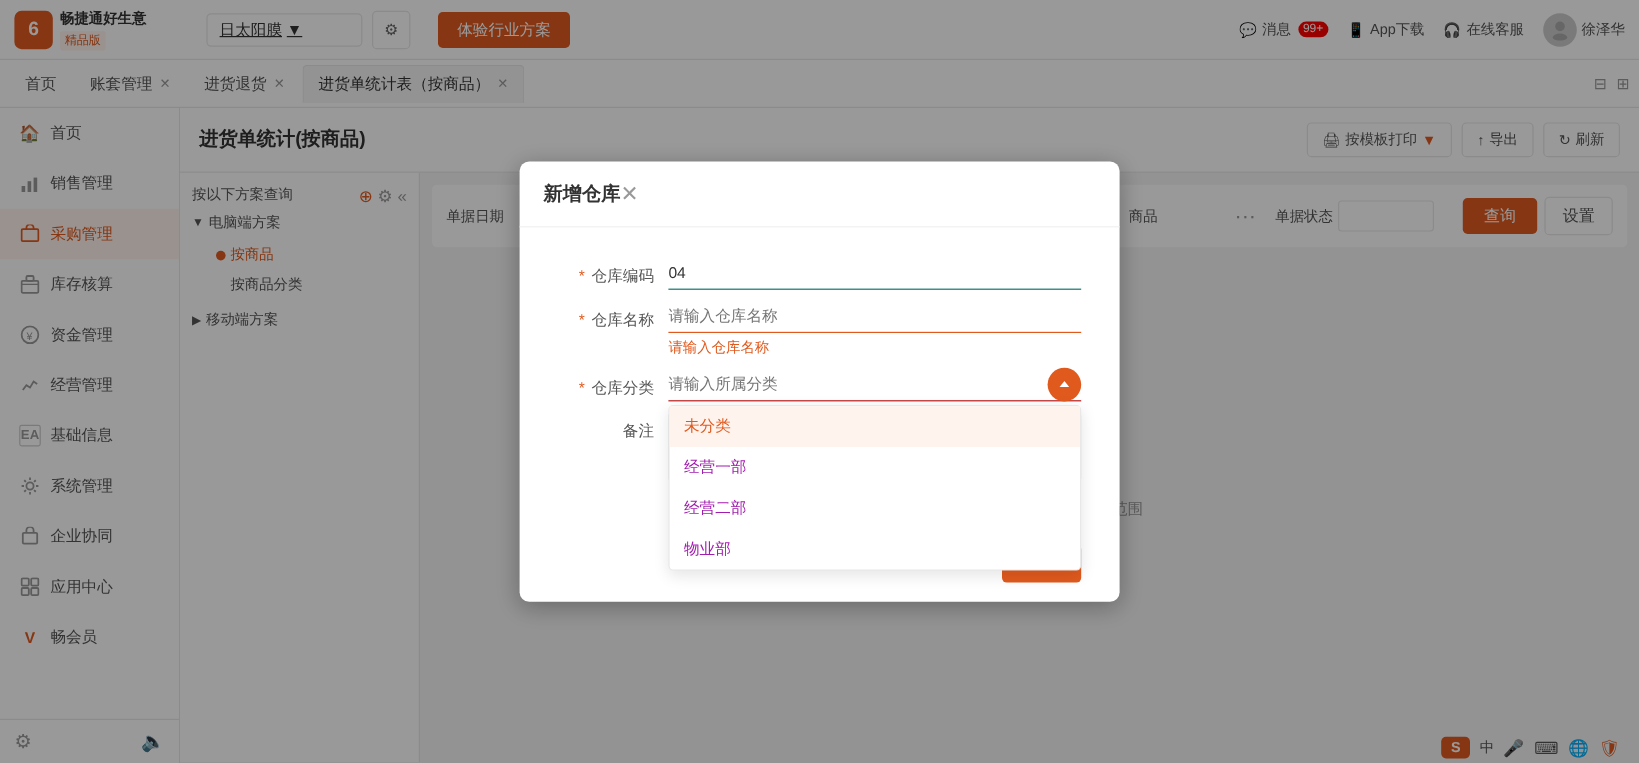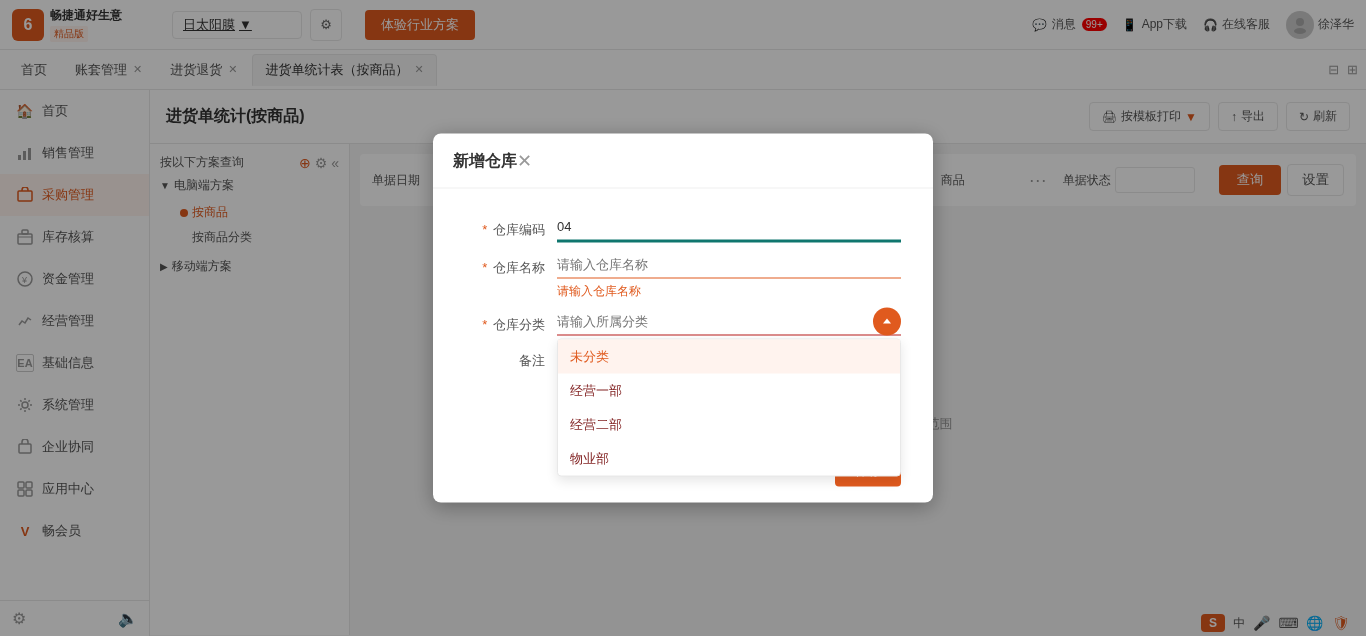--- a/index.html
+++ b/index.html
@@ -154,21 +154,21 @@
     .modal-body { padding: 24px 32px; }
     .form-row {
       display: flex; align-items: flex-start; margin-bottom: 8px;
     }
     .form-label {
       width: 80px; font-size: 13px; color: #555; padding-top: 8px; flex-shrink: 0; text-align: right; margin-right: 12px;
     }
     .required-star { color: #e05a1e; margin-right: 2px; }
     .form-input-wrap { flex: 1; position: relative; }
     .form-input {
-      width: 100%; border: none; border-bottom: 3px solid #0f766e;
+      width: 100%; border: none; border-bottom: 1px solid #0f766e;
       padding: 6px 0; font-size: 13px; color: #333; outline: none;
       background: transparent;
     }
     .form-input.error { border-bottom: 1px solid #e05a1e; }
     .error-msg { color: #e05a1e; font-size: 12px; margin-top: 4px; }
     .select-wrap {
       position: relative;
     }
     .select-input {
       width: 100%; border: none; border-bottom: 1px solid #b91c1c;
@@ -180,21 +180,21 @@
       width: 28px; height: 28px; background: #e05a1e; border-radius: 50%;
       display: flex; align-items: center; justify-content: center; color: #fff; cursor: pointer;
     }
     
     .dropdown-list {
       position: absolute; top: 110%; left: 0; width: 100%;
       background: #fff; border: 1px solid #e8e8e8; border-radius: 4px;
       box-shadow: 0 4px 12px rgba(0,0,0,0.1); z-index: 300;
     }
     .dropdown-item {
-      padding: 8px 12px; cursor: pointer; font-size: 13px; color: #7f1d1d;
+      padding: 8px 12px; cursor: pointer; font-size: 13px; color: #a21caf;
     }
     .dropdown-item.highlighted { background: #fff3ee; color: #e05a1e; }
     .textarea-input {
       width: 100%; border: 1px solid #d9d9d9; border-radius: 4px;
       padding: 6px; font-size: 13px; color: #333; outline: none;
       resize: vertical; min-height: 60px;
     }
     .modal-footer {
       display: flex; justify-content: flex-end;
       padding: 16px 32px; gap: 12px;

